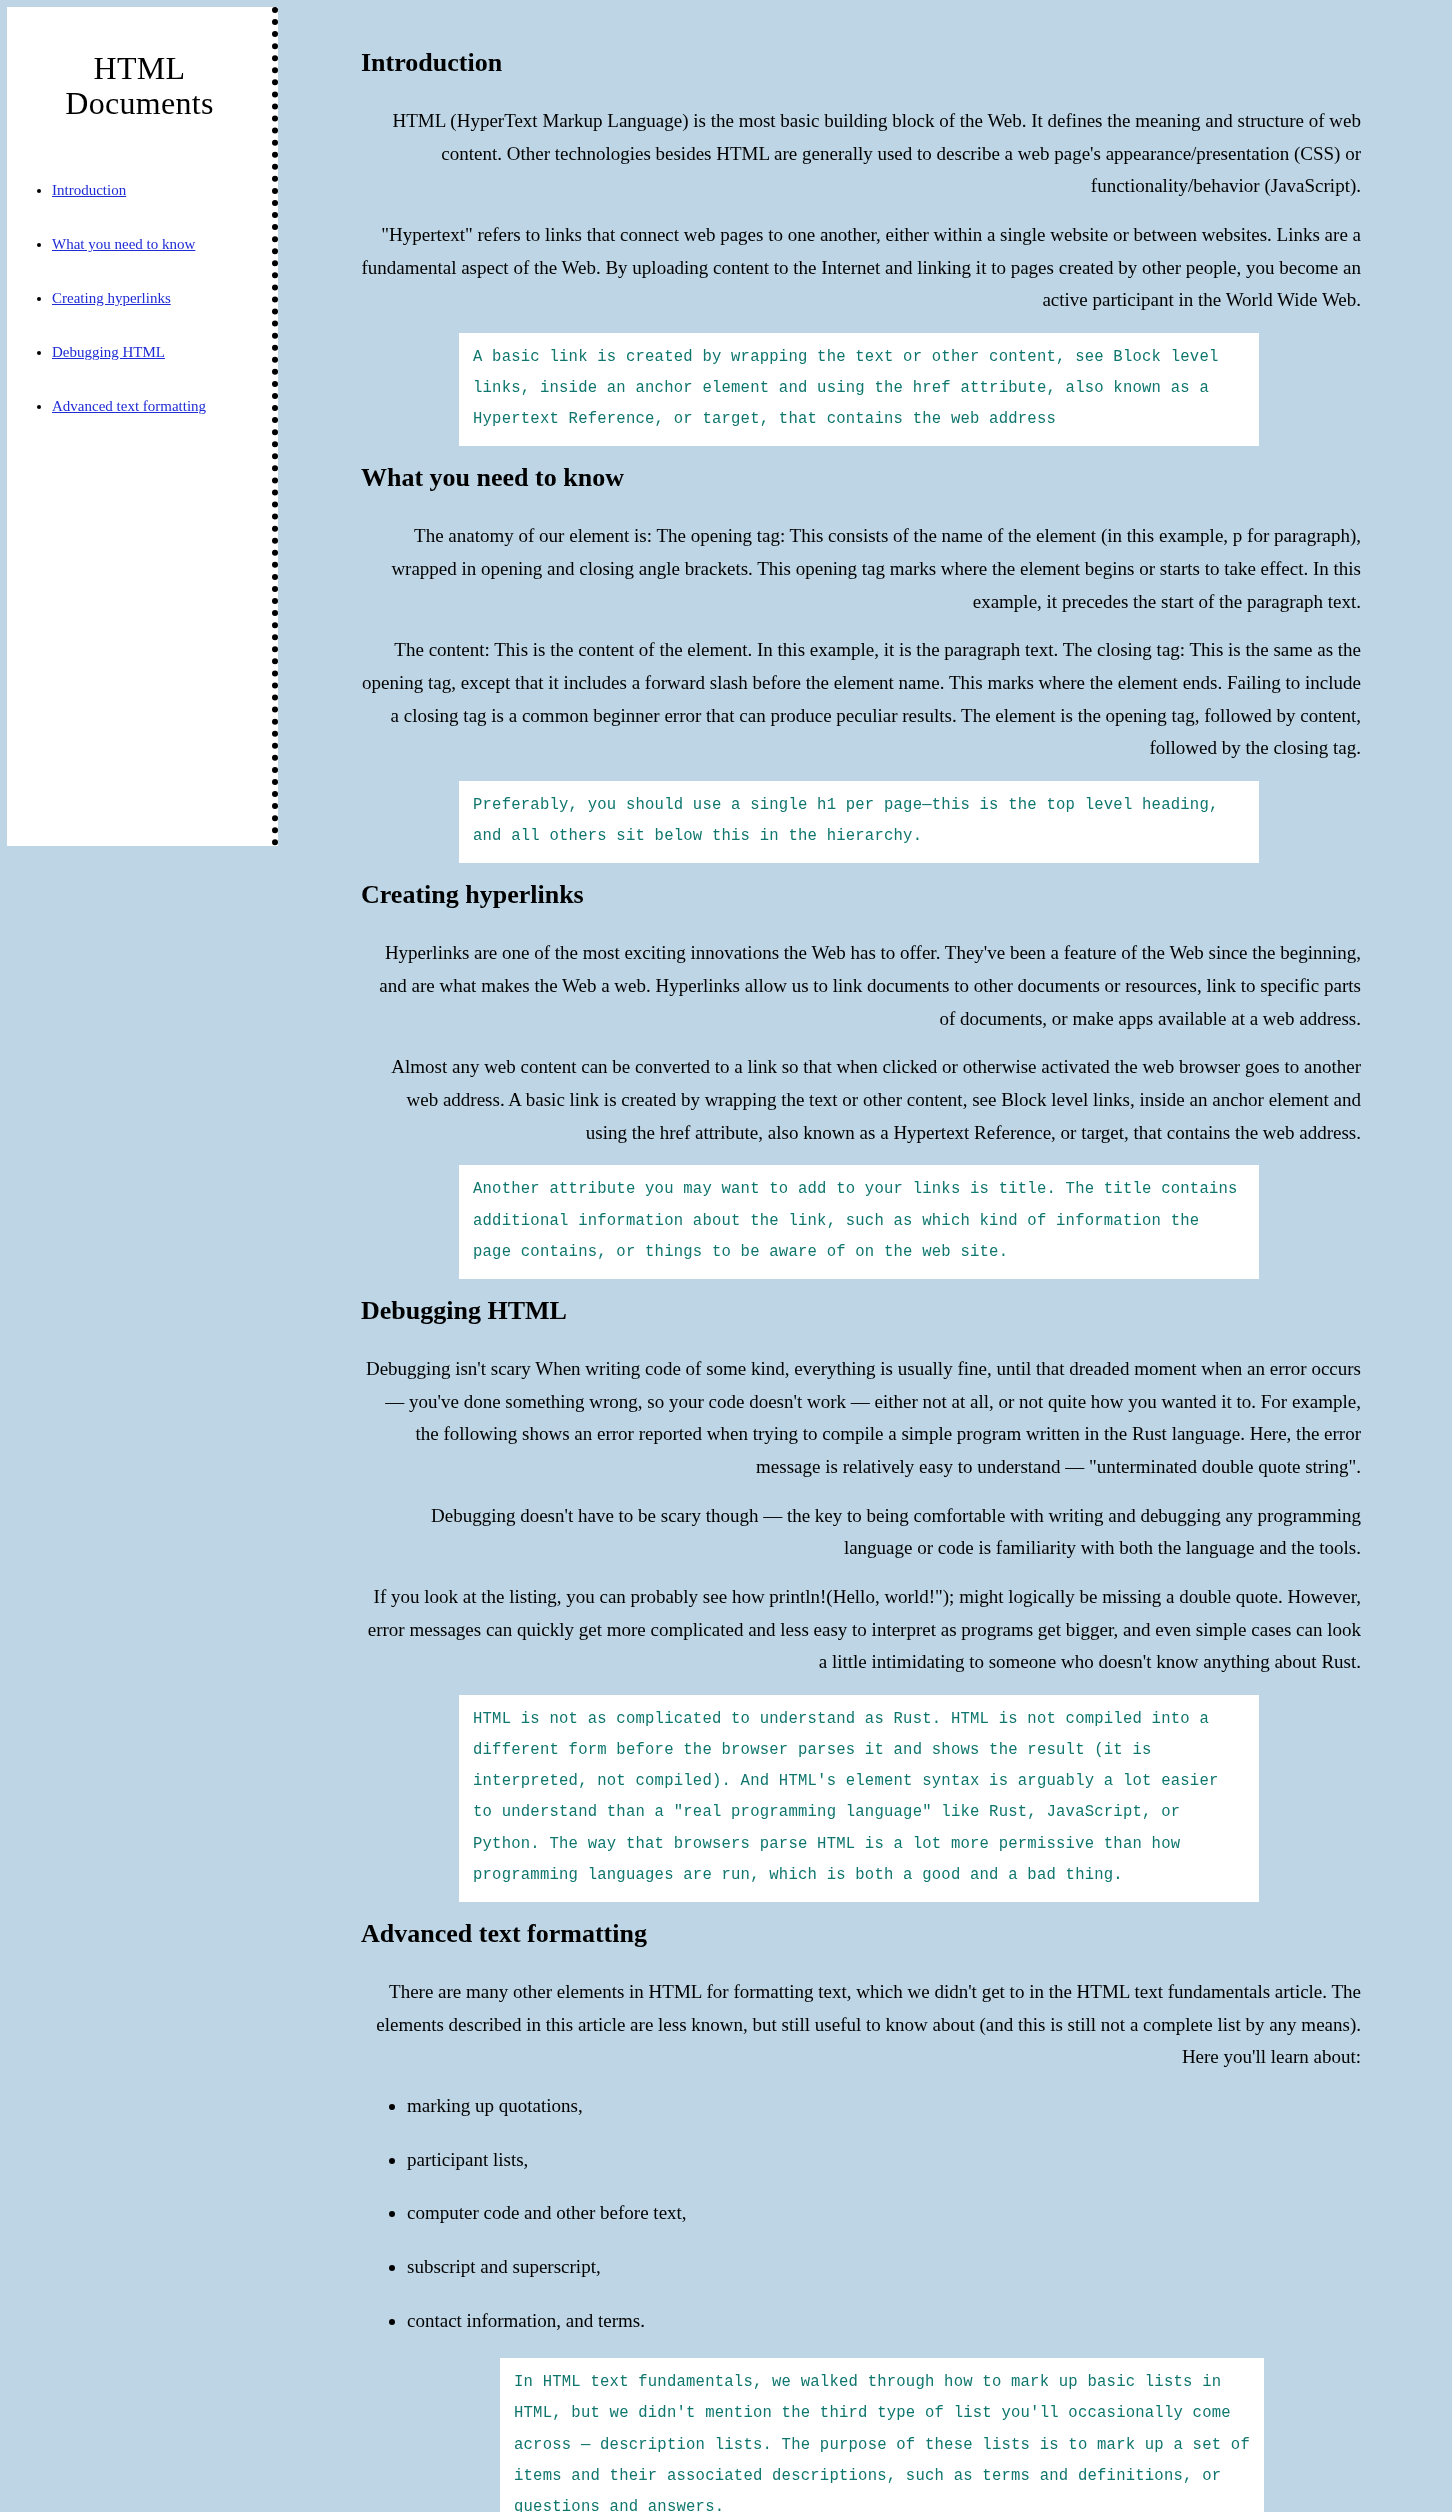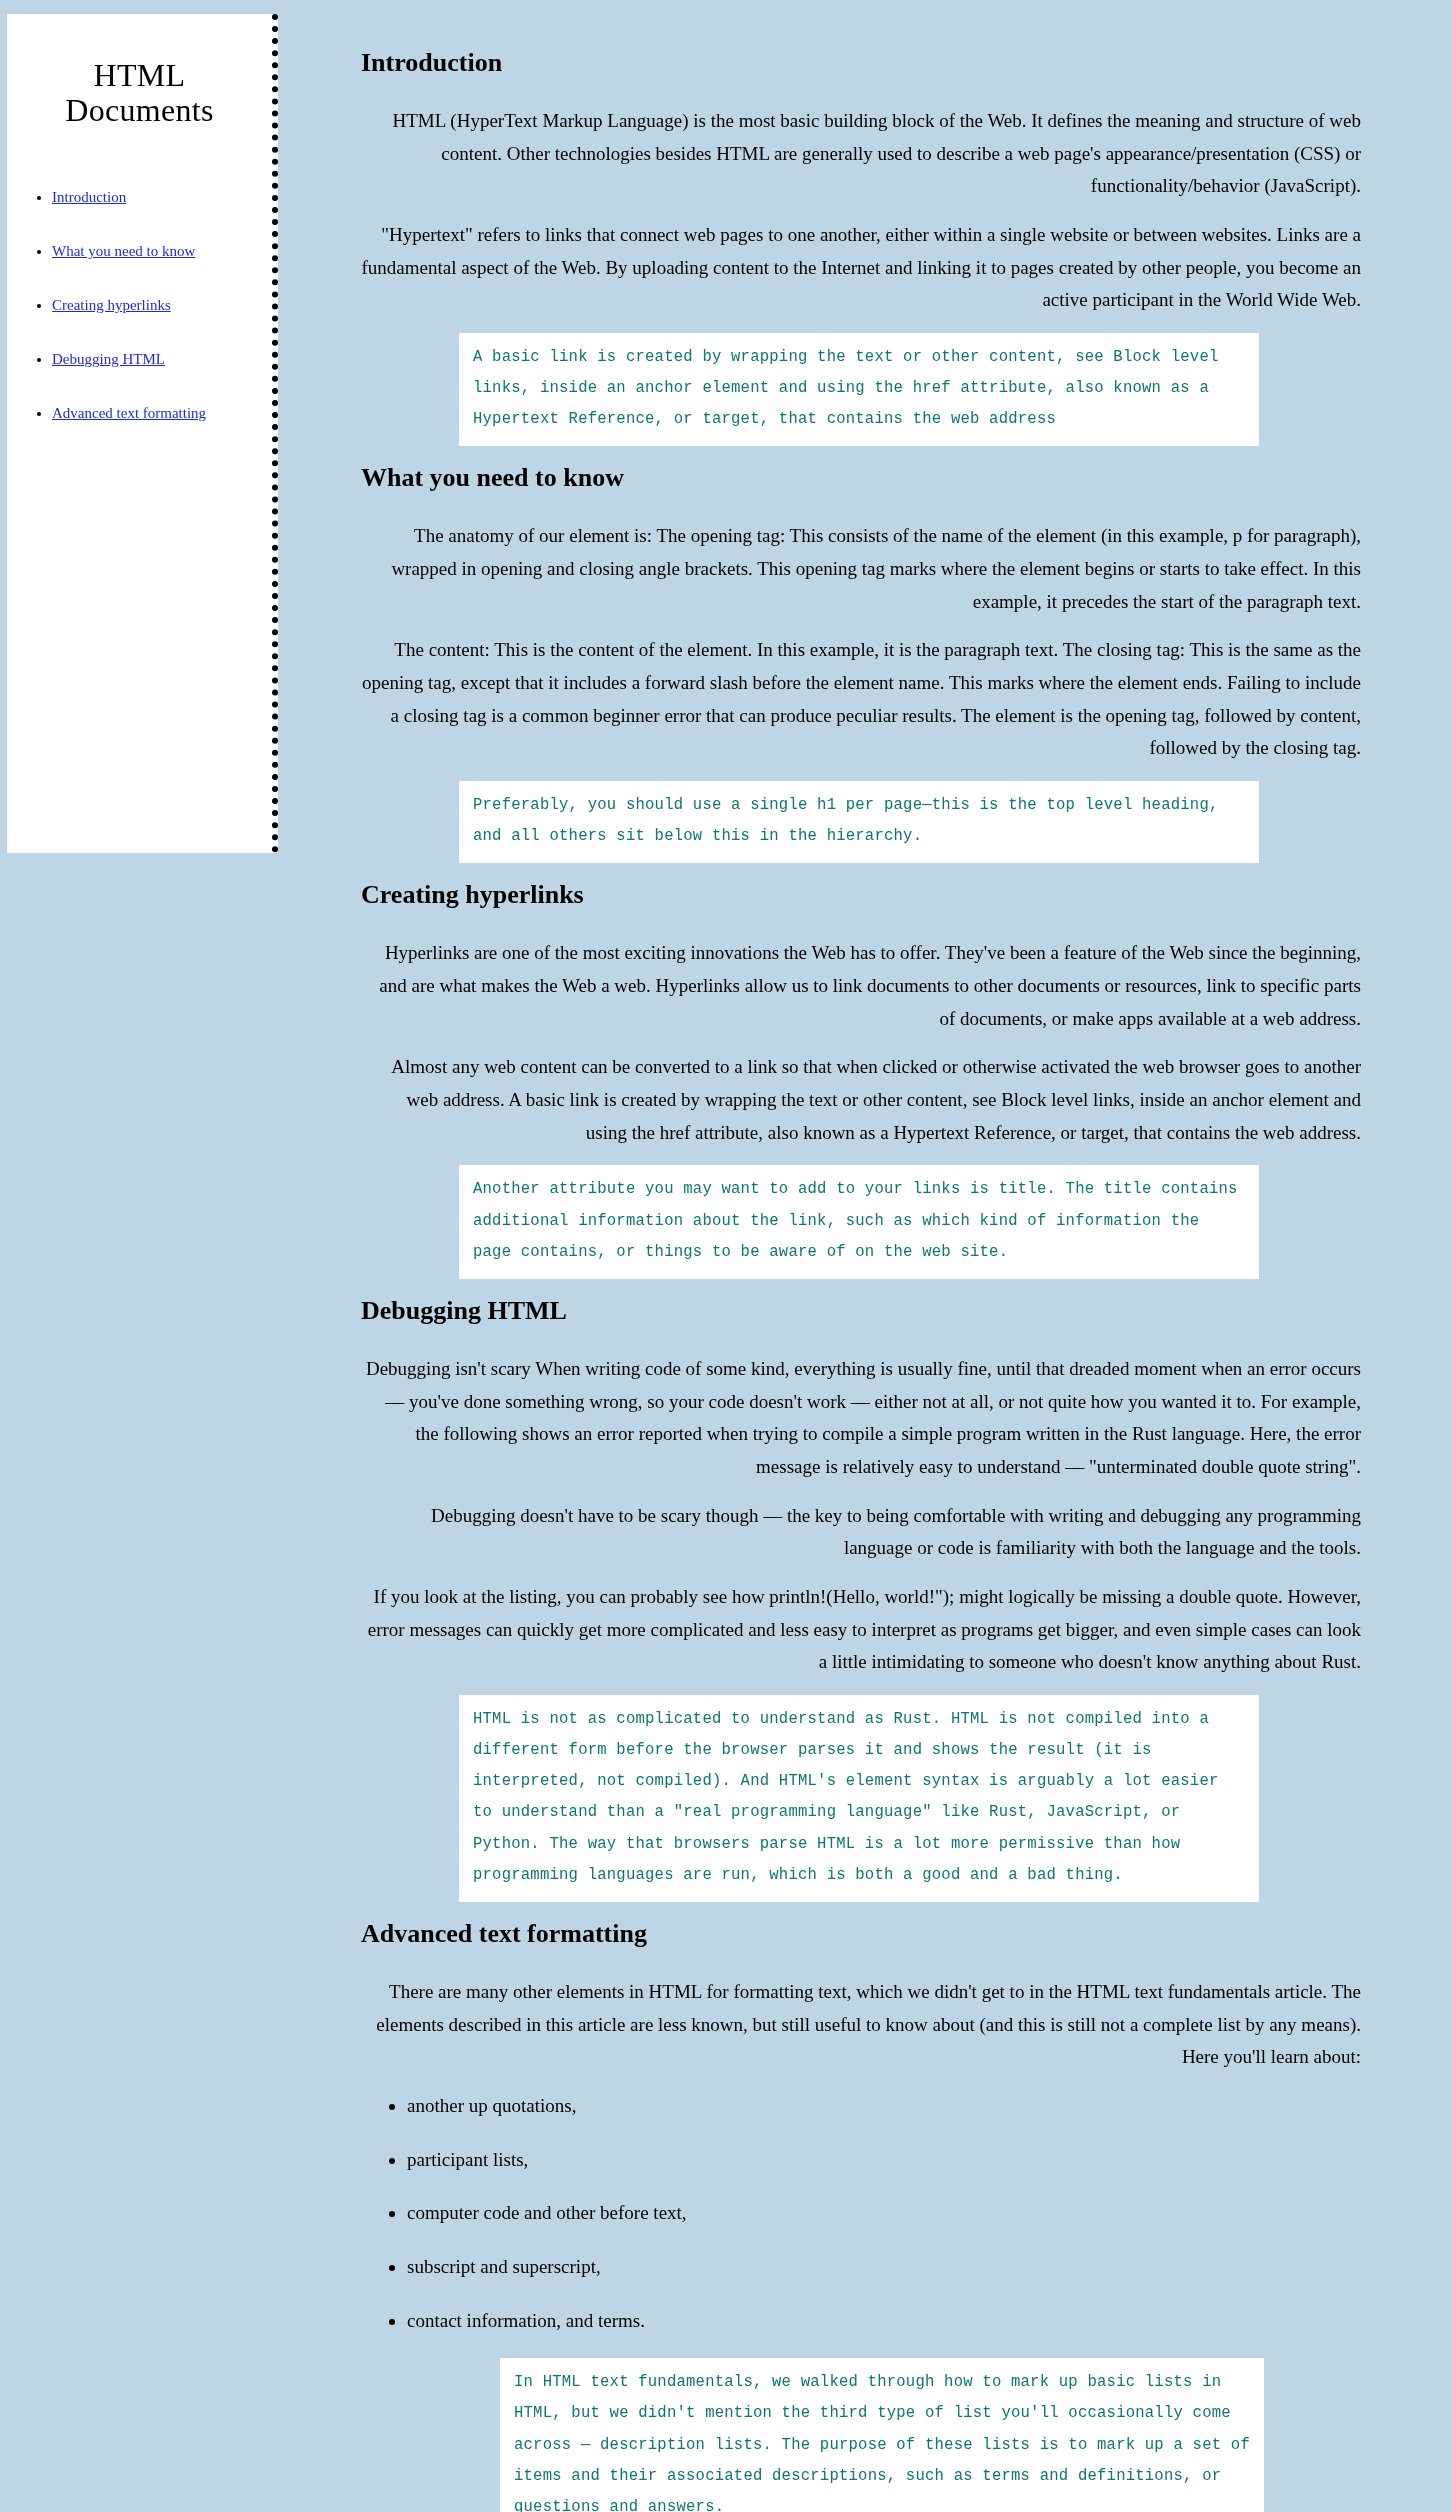--- a/index.html
+++ b/index.html
@@ -21,21 +21,21 @@
     width: 1452px;
     min-height: 3444px;
     box-sizing: border-box;
     display: block;
   }
 
   
   .sidebar {
     position: absolute;
     left: 7px;
-    top: 14px;
+    top: 7px;
     width: 271px;
     height: 839px;
     background: #ffffff;
     border-right: 6px dotted #000000;
     box-sizing: border-box;
     padding: 20px 15px 0 15px;
   }
 
   .sidebar-title {
     font-family: "Liberation Serif", "DejaVu Serif", serif;
@@ -183,21 +183,21 @@
       <p>Debugging isn't scary When writing code of some kind, everything is usually fine, until that dreaded moment when an error occurs — you've done something wrong, so your code doesn't work — either not at all, or not quite how you wanted it to. For example, the following shows an error reported when trying to compile a simple program written in the Rust language. Here, the error message is relatively easy to understand — "unterminated double quote string".</p>
       <p>Debugging doesn't have to be scary though — the key to being comfortable with writing and debugging any programming language or code is familiarity with both the language and the tools.</p>
       <p>If you look at the listing, you can probably see how println!(Hello, world!"); might logically be missing a double quote. However, error messages can quickly get more complicated and less easy to interpret as programs get bigger, and even simple cases can look a little intimidating to someone who doesn't know anything about Rust.</p>
       <pre class="code">HTML is not as complicated to understand as Rust. HTML is not compiled into a different form before the browser parses it and shows the result (it is interpreted, not compiled). And HTML's element syntax is arguably a lot easier to understand than a "real programming language" like Rust, JavaScript, or Python. The way that browsers parse HTML is a lot more permissive than how programming languages are run, which is both a good and a bad thing.</pre>
     </section>
 
     <section class="section" id="advanced-text-formatting">
       <h2>Advanced text formatting</h2>
       <p>There are many other elements in HTML for formatting text, which we didn't get to in the HTML text fundamentals article. The elements described in this article are less known, but still useful to know about (and this is still not a complete list by any means). Here you'll learn about:</p>
       <ul class="bullets">
-        <li>another up quotations,</li>
+        <li>marking up quotations,</li>
         <li>participant lists,</li>
         <li>computer code and other before text,</li>
         <li>subscript and superscript,</li>
         <li>contact information, and terms.</li>
       </ul>
       <pre class="code indented">In HTML text fundamentals, we walked through how to mark up basic lists in HTML, but we didn't mention the third type of list you'll occasionally come across — description lists. The purpose of these lists is to mark up a set of items and their associated descriptions, such as terms and definitions, or questions and answers.</pre>
     </section>
 
   </main>
 </div>

